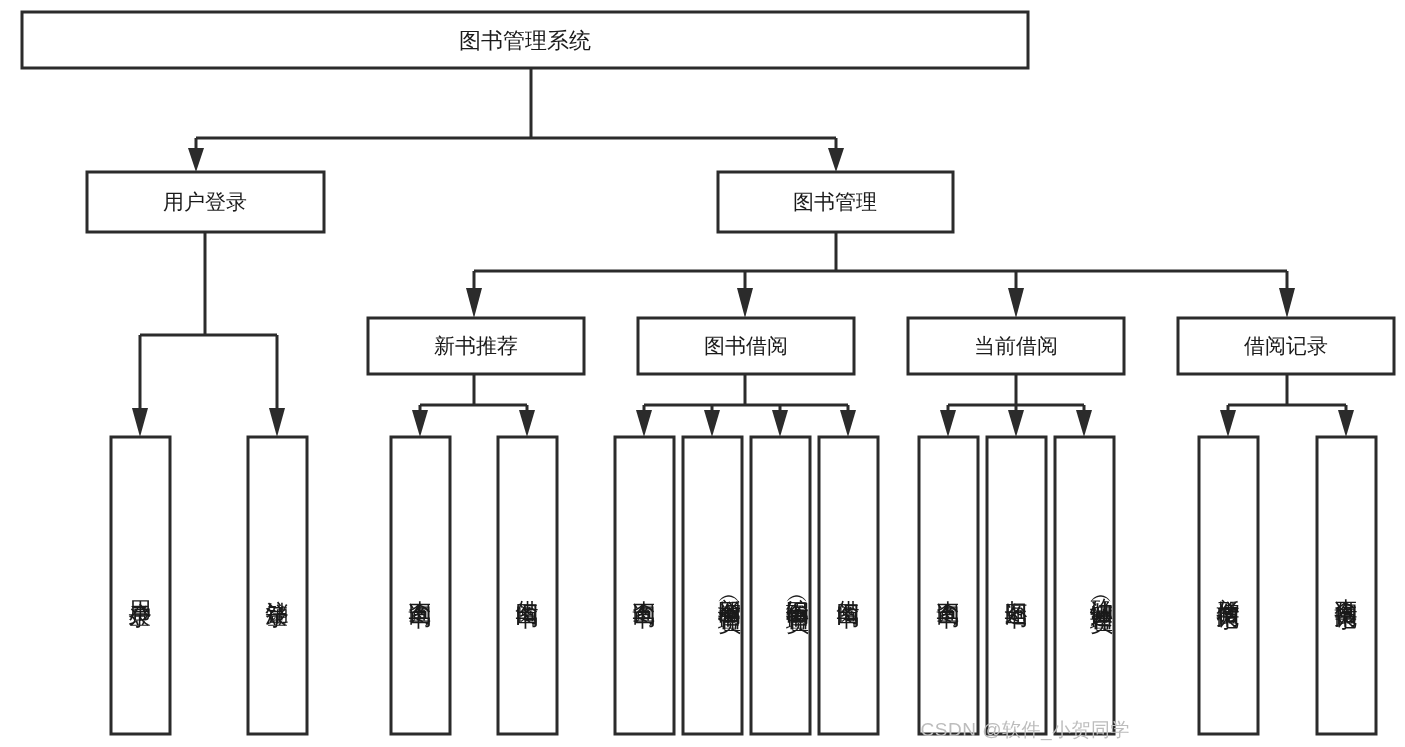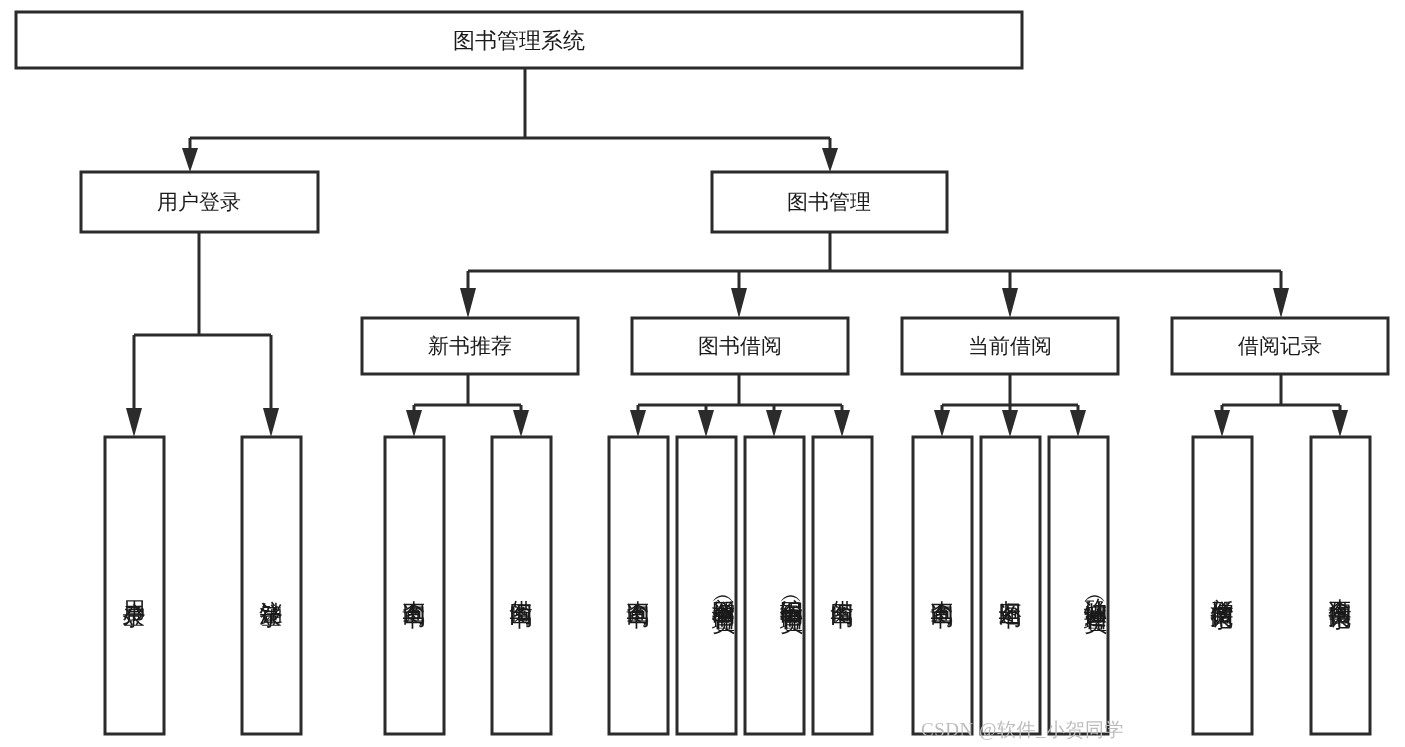--- a/index.html
+++ b/index.html
@@ -11,20 +11,21 @@
     width: 1405px;
     height: 747px;
     font-family: "Liberation Sans", "DejaVu Sans", sans-serif;
     overflow: hidden;
   }
   #diagram-root {
     position: relative;
     width: 1132px;
     height: 747px;
     background: #ffffff;
+    margin-left: 6px;
   }
   svg#tree-svg {
     position: absolute;
     top: 0;
     left: 0;
     width: 1405px;
     height: 747px;
   }
   .node-box {
     fill: #ffffff;
@@ -60,21 +61,21 @@
     letter-spacing: 2px;
     color: #1a1a1a;
     white-space: nowrap;
     text-align: center;
     pointer-events: none;
   }
   .watermark {
     position: absolute;
     right: 8px;
     bottom: 4px;
-    font-family: Liberation Serif, serif;
+    font-family: Liberation Sans, sans-serif;
     font-size: 19px;
     color: #bdbdbd;
     letter-spacing: 0.5px;
     user-select: none;
   }
 </style>
 </head>
 <body>
 
 <div id="diagram-root">

